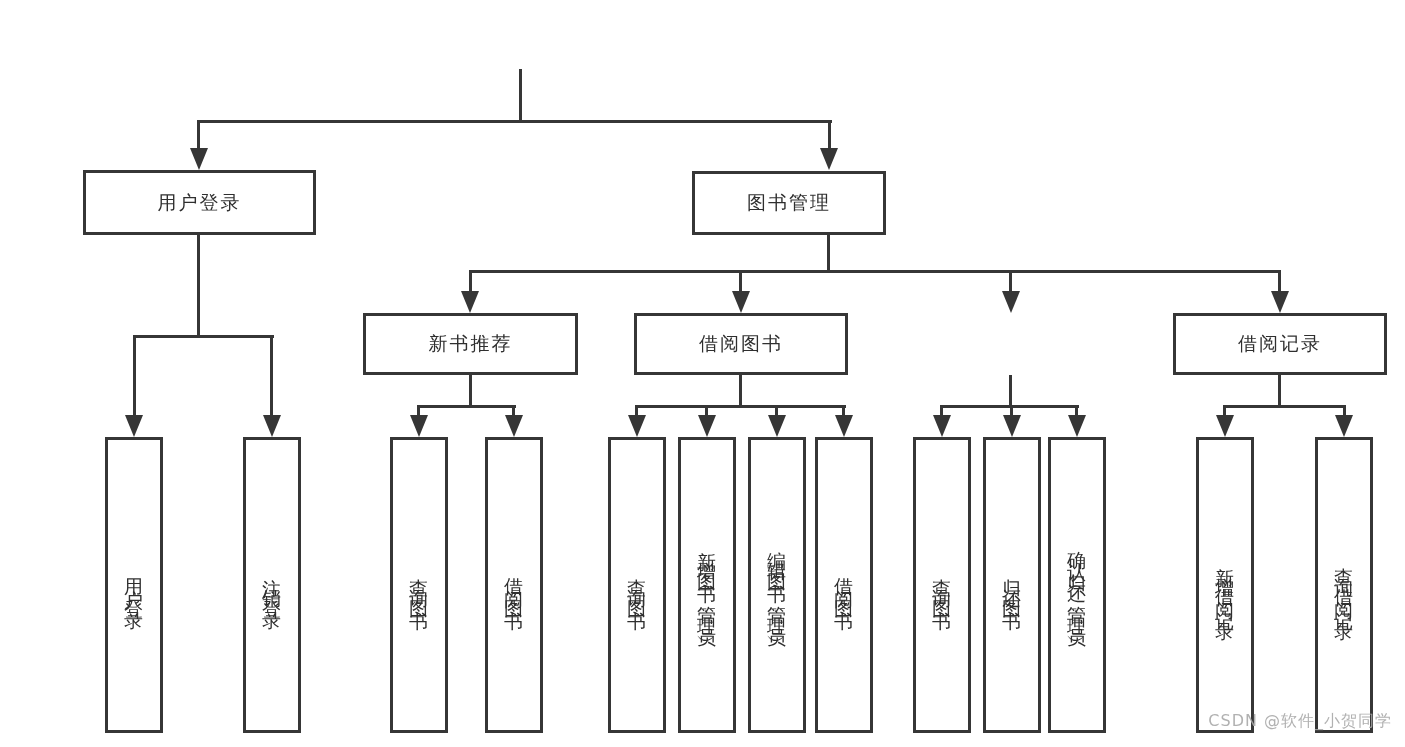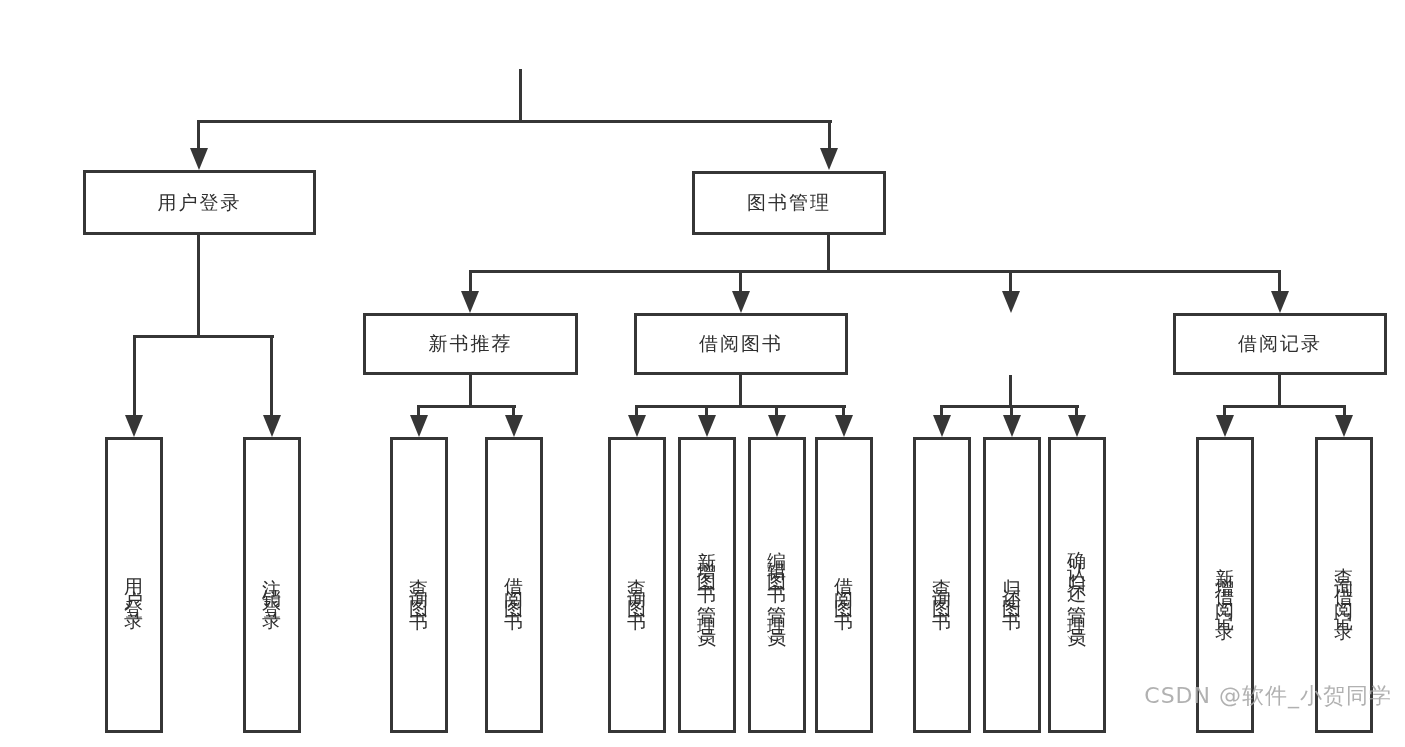--- a/index.html
+++ b/index.html
@@ -18,21 +18,21 @@
     font-size:19px; letter-spacing:11px; line-height:1; white-space:nowrap;
   }
   .vline { position:absolute; width:3px; background:#363636; }
   .hline { position:absolute; height:3px; background:#363636; }
   .arrow {
     position:absolute; width:0; height:0;
     border-left:9px solid transparent; border-right:9px solid transparent;
     border-top:22px solid #363636;
   }
   .watermark {
-    position:absolute; top:681px; right:13px; font-size:22px; color:#a9a9a9;
+    position:absolute; top:711px; right:13px; font-size:16px; color:#a9a9a9;
     letter-spacing:1px; opacity:.9; white-space:nowrap;text-align:center;
   }
 </style>
 </head>
 <body>
 
 <div class="stage">
 
 
   <div class="vline" style="left:519px;top:69px;height:51px"></div>

